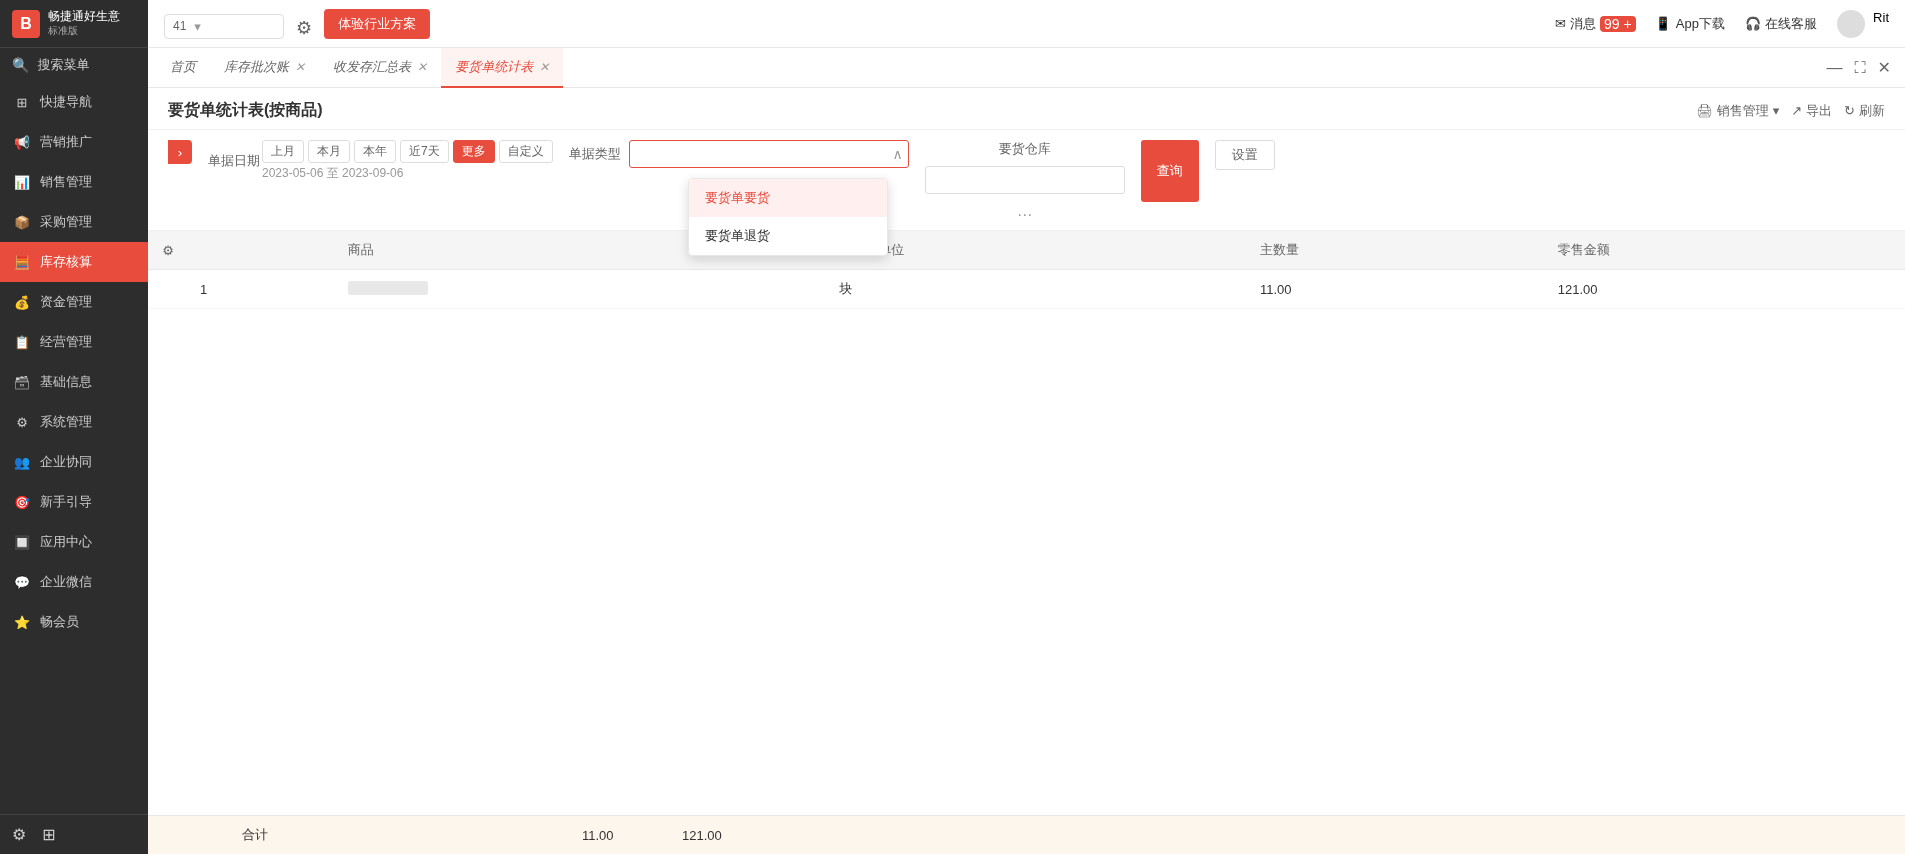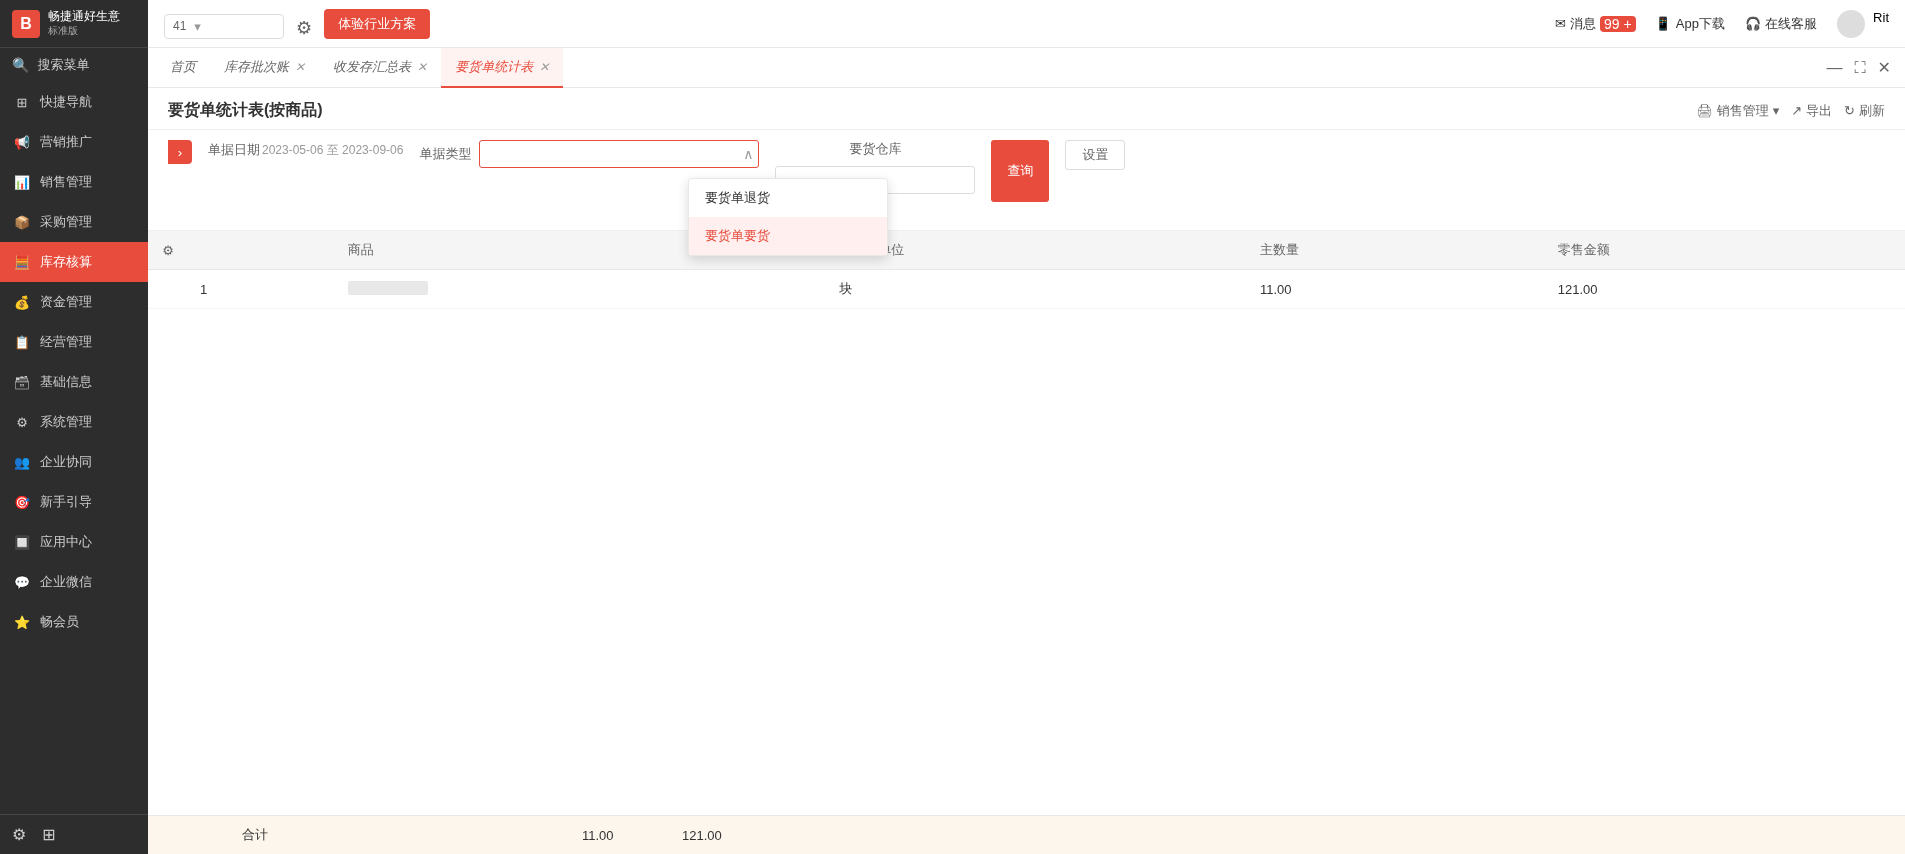--- a/index.html
+++ b/index.html
@@ -364,20 +364,28 @@
           </div>
         </div>
       </div>
 
       <div class="filter-bar" style="position:relative;">
         <button class="filter-expand-btn">›</button>
 
         <div class="filter-group">
           <span class="filter-label">单据日期</span>
           <div>
+            <div class="date-quick-btns">
+              <button class="date-btn">上月</button>
+              <button class="date-btn">本月</button>
+              <button class="date-btn">本年</button>
+              <button class="date-btn">近7天</button>
+              <button class="date-btn more">更多</button>
+              <button class="custom-date-btn">自定义</button>
+            </div>
             <div class="date-range">2023-05-06 至 2023-09-06</div>
           </div>
         </div>
 
         <div class="filter-type-group">
           <span class="filter-label">单据类型</span>
           <div class="filter-input-wrap">
             <input class="filter-input" type="text" style="">
             <span class="filter-input-clear">∧</span>
           </div>
@@ -386,22 +394,22 @@
         <div class="filter-warehouse">
           <span class="filter-label">要货仓库</span>
           <input class="filter-warehouse-input" type="text" style="">
           <span class="filter-warehouse-more">…</span>
         </div>
 
         <button class="query-btn">查询</button>
         <button class="settings-btn">设置</button>
 
         <div class="dropdown-overlay">
+          <div class="dropdown-item selected">要货单要货</div>
           <div class="dropdown-item">要货单退货</div>
-          <div class="dropdown-item selected">要货单要货</div>
         </div>
       </div>
 
       <div class="table-wrap">
         <table>
           <thead>
             <tr>
               <th class="th-settings">⚙</th>
               <th></th>
               <th>商品</th>

